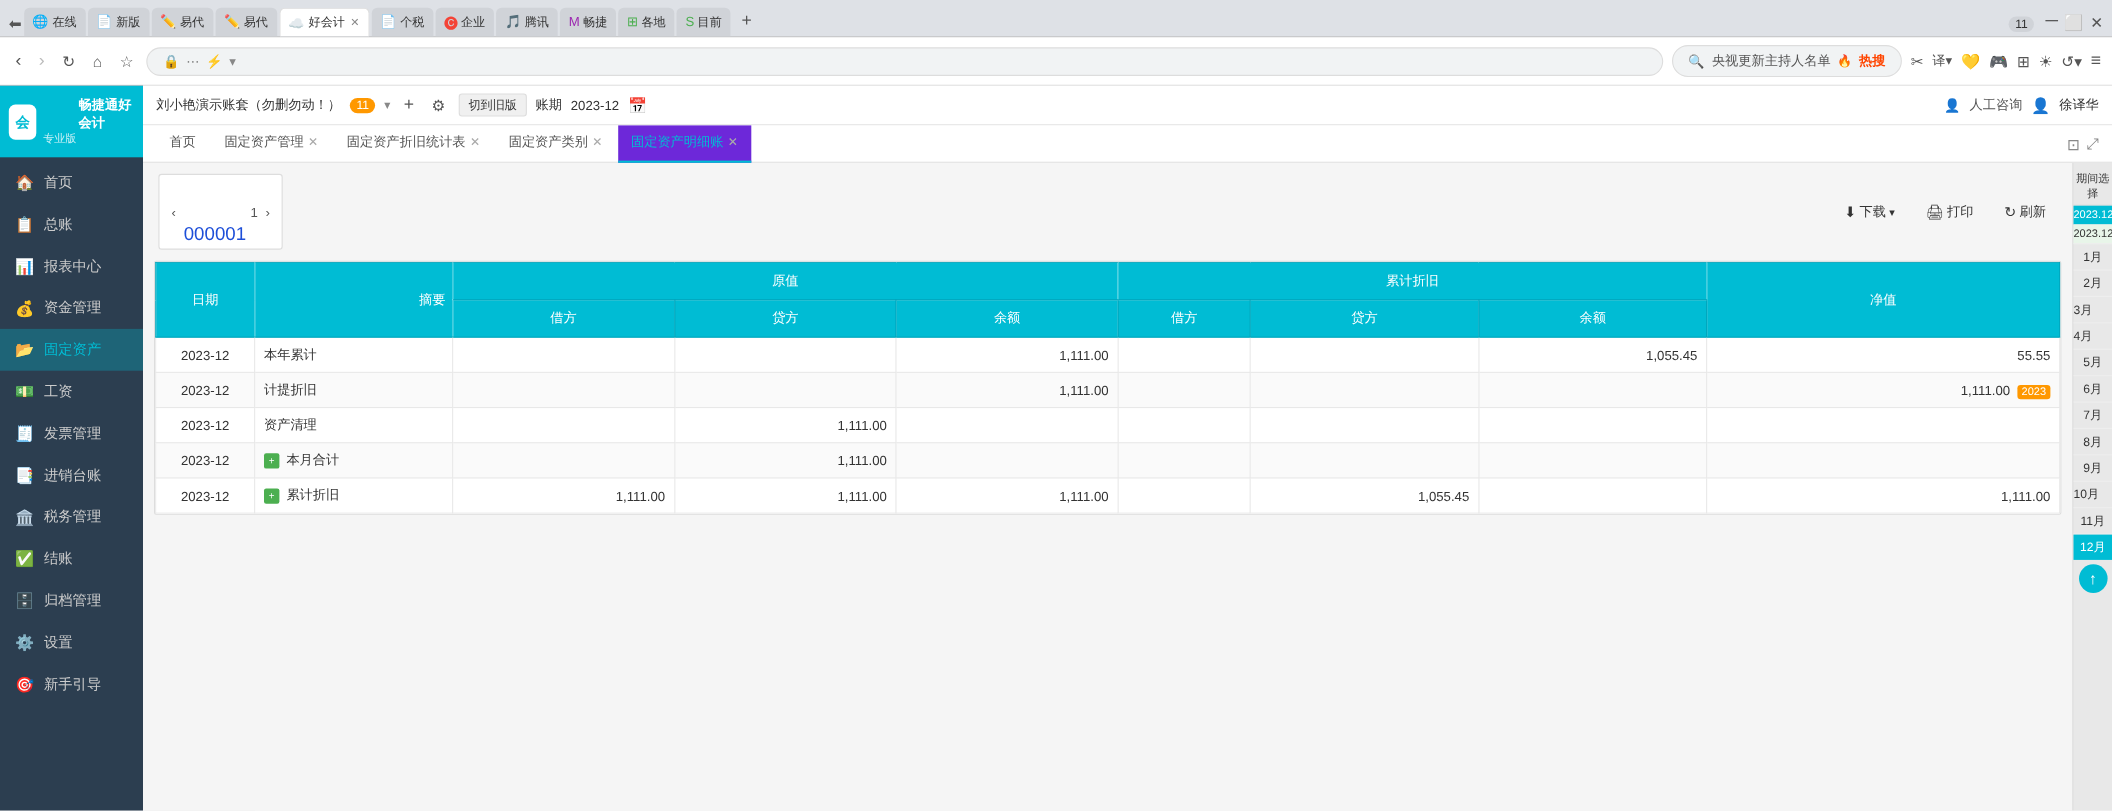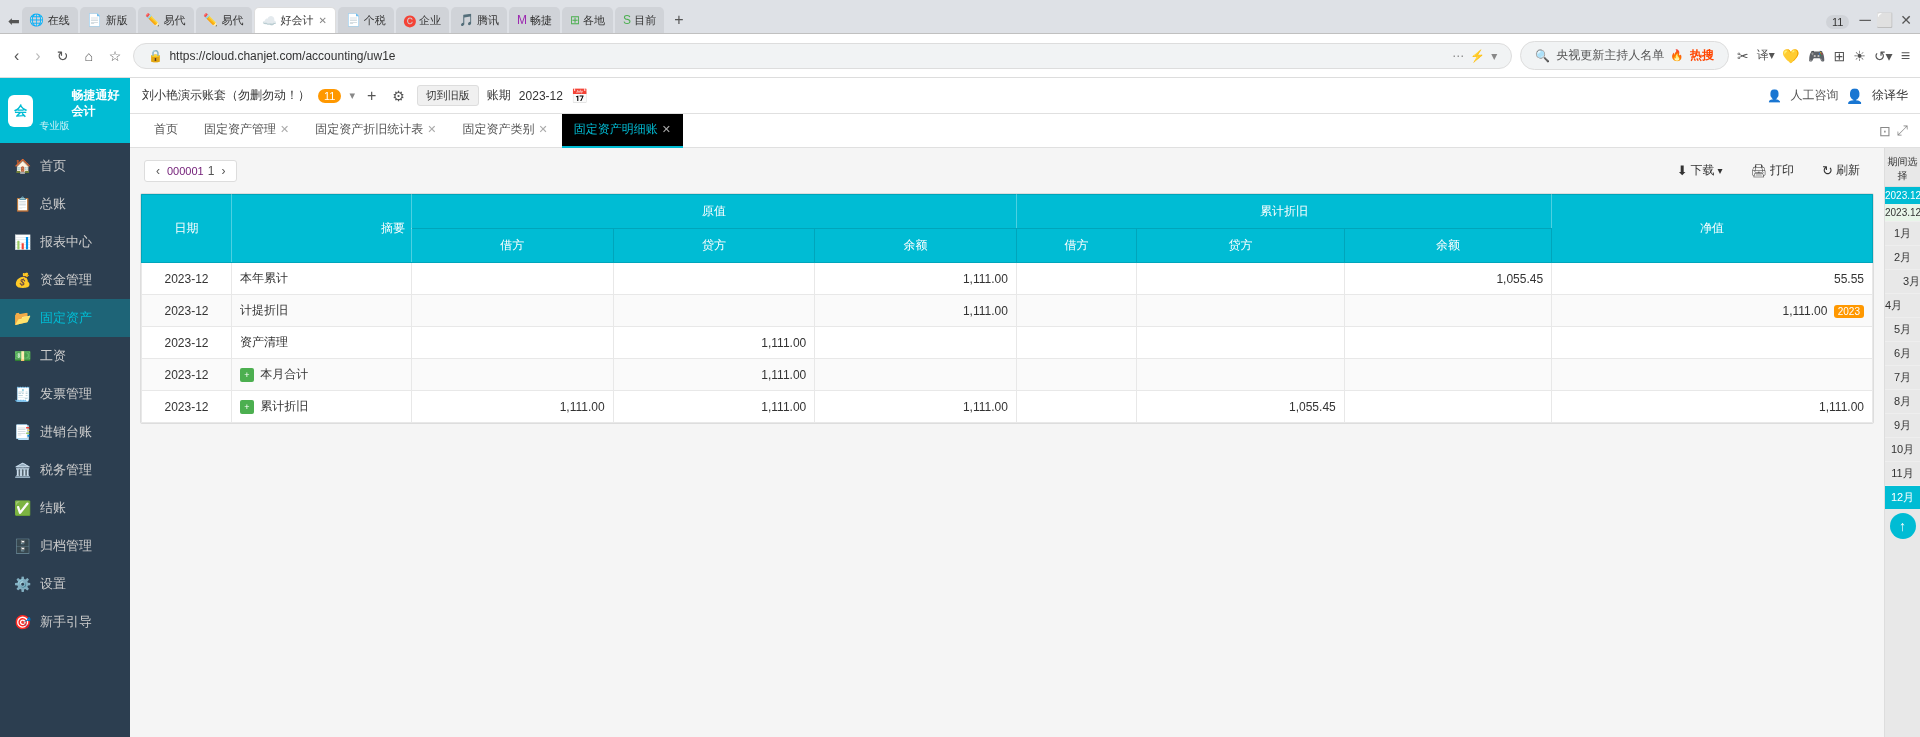--- a/index.html
+++ b/index.html
@@ -21,21 +21,21 @@
 
     
     .main { flex: 1; background: #f5f5f5; display: flex; flex-direction: column; overflow: hidden; }
 
     
     .app-header { background: #fff; height: 36px; display: flex; align-items: center; padding: 0 12px; border-bottom: 1px solid #e0e0e0; gap: 8px; }
 
     
     .tabs { background: #fff; display: flex; align-items: center; border-bottom: 1px solid #e0e0e0; padding: 0 12px; height: 34px; gap: 2px; }
     .tab { display: flex; align-items: center; gap: 4px; padding: 6px 12px; cursor: pointer; font-size: 12px; color: #555; border-bottom: 2px solid transparent; height: 34px; }
-    .tab.active { color: #00bcd4; border-bottom: 2px solid #00bcd4; background: #000000; }
+    .tab.active { color: #00bcd4; border-bottom: 2px solid #00bcd4; background: #6d28d9; }
     .tab-close { color: #aaa; font-size: 11px; cursor: pointer; }
     .tab-actions { margin-left: auto; display: flex; align-items: center; gap: 6px; color: #888; font-size: 14px; }
 
     
     .content { flex: 1; display: flex; overflow: hidden; }
     .content-main { flex: 1; padding: 10px; overflow-y: auto; }
 
     
     .toolbar { display: flex; align-items: center; gap: 8px; margin-bottom: 10px; padding: 0 4px; }
     .toolbar-btn { display: flex; align-items: center; gap: 4px; padding: 4px 10px; border: none; background: none; cursor: pointer; color: #333; font-size: 12px; }
@@ -121,21 +121,20 @@
   </div>
 
   <div style="background:#fff;height:44px;display:flex;align-items:center;padding:0 10px;gap:8px;border-bottom:1px solid #ddd;">
     <button style="background:none;border:none;cursor:pointer;color:#555;font-size:16px;padding:4px;">‹</button>
     <button style="background:none;border:none;cursor:pointer;color:#bbb;font-size:16px;padding:4px;">›</button>
     <button style="background:none;border:none;cursor:pointer;color:#555;font-size:14px;padding:4px;">↻</button>
     <button style="background:none;border:none;cursor:pointer;color:#555;font-size:14px;padding:4px;">⌂</button>
     <button style="background:none;border:none;cursor:pointer;color:#555;font-size:14px;padding:4px;">☆</button>
     <div style="flex:1;background:#f1f3f4;border:1px solid #ddd;border-radius:20px;padding:5px 14px;font-size:12px;display:flex;align-items:center;gap:6px;">
       <span style="color:#34a853;font-size:12px;">🔒</span>
-      <span style="flex:1;color:#333;font-size:12px;">https://cloud.chanjet.com/accounting/uw1e</span>
       <span style="color:#888;">⋯</span>
       <span style="color:#888;">⚡</span>
       <span style="color:#888;cursor:pointer;">▾</span>
     </div>
     <div style="display:flex;align-items:center;gap:6px;background:#f1f3f4;border:1px solid #ddd;border-radius:20px;padding:5px 14px;font-size:12px;min-width:200px;cursor:pointer;">
       <span style="color:#888;">🔍</span>
       <span style="color:#555;font-size:12px;">央视更新主持人名单</span>
       <span style="color:#ff4500;font-size:11px;">🔥</span>
       <span style="color:#ff4500;font-size:12px;font-weight:bold;">热搜</span>
     </div>
@@ -265,21 +264,21 @@
         <span style="cursor:pointer;font-size:14px;color:#888;">⤢</span>
       </div>
     </div>
 
     <div class="content">
       <div class="content-main">
 
         <div class="toolbar">
           <div style="display:flex;align-items:center;gap:4px;background:#fff;border:1px solid #ddd;border-radius:3px;padding:3px 8px;font-size:12px;color:#333;">
             <span style="cursor:pointer;color:#555;padding:0 3px;">‹</span>
-            <span style="font-size:11px;color:#701a75;">000001</span>
+            <span style="font-size:17px;color:#1d4ed8;margin-top:41px;">000001</span>
             <span style="font-size:12px;color:#555;">1</span>
             <span style="cursor:pointer;color:#555;padding:0 3px;">›</span>
           </div>
           <div style="flex:1;"></div>
           <button class="toolbar-btn" style="display:flex;align-items:center;gap:3px;padding:4px 10px;border:none;background:none;cursor:pointer;color:#333;font-size:12px;">
             <span style="font-size:13px;">⬇</span>
             <span>下载</span>
             <span style="font-size:10px;">▾</span>
           </button>
           <button class="toolbar-btn" style="display:flex;align-items:center;gap:3px;padding:4px 10px;border:none;background:none;cursor:pointer;color:#333;font-size:12px;">
@@ -385,27 +384,27 @@
           </table>
         </div>
       </div>
 
       <div class="right-panel">
         <div style="font-size:10px;color:#333;text-align:center;padding:3px 2px;border-bottom:1px solid #ddd;width:100%;">期间选择</div>
         <div style="background:#00bcd4;color:#fff;width:100%;text-align:center;padding:3px 0;font-size:10px;cursor:pointer;">2023.12</div>
         <div style="background:#e8f5e9;color:#333;width:100%;text-align:center;padding:3px 0;font-size:10px;cursor:pointer;border-bottom:1px solid #eee;">2023.12</div>
         <div style="width:100%;text-align:center;padding:4px 0;font-size:11px;cursor:pointer;color:#333;border-bottom:1px solid #eee;">1月</div>
         <div style="width:100%;text-align:center;padding:4px 0;font-size:11px;cursor:pointer;color:#333;border-bottom:1px solid #eee;">2月</div>
-        <div style="width:100%;text-align:right;padding:4px 0;font-size:11px;cursor:pointer;color:#333;border-bottom:1px solid #eee;">3月</div>
+        <div style="width:100%;text-align:left;padding:4px 0;font-size:11px;cursor:pointer;color:#333;border-bottom:1px solid #eee;">3月</div>
         <div style="width:100%;text-align:left;padding:4px 0;font-size:11px;cursor:pointer;color:#333;border-bottom:1px solid #eee;">4月</div>
         <div style="width:100%;text-align:center;padding:4px 0;font-size:11px;cursor:pointer;color:#333;border-bottom:1px solid #eee;">5月</div>
         <div style="width:100%;text-align:center;padding:4px 0;font-size:11px;cursor:pointer;color:#333;border-bottom:1px solid #eee;">6月</div>
         <div style="width:100%;text-align:center;padding:4px 0;font-size:11px;cursor:pointer;color:#333;border-bottom:1px solid #eee;">7月</div>
         <div style="width:100%;text-align:center;padding:4px 0;font-size:11px;cursor:pointer;color:#333;border-bottom:1px solid #eee;">8月</div>
         <div style="width:100%;text-align:center;padding:4px 0;font-size:11px;cursor:pointer;color:#333;border-bottom:1px solid #eee;">9月</div>
-        <div style="width:100%;text-align:center;padding:4px 0;font-size:11px;cursor:pointer;color:#333;border-bottom:1px solid #eee;">10月</div>
+        <div style="width:100%;padding:4px 0;font-size:11px;cursor:pointer;color:#333;border-bottom:1px solid #eee;">10月</div>
         <div style="width:100%;text-align:center;padding:4px 0;font-size:11px;cursor:pointer;color:#333;border-bottom:1px solid #eee;">11月</div>
         <div style="width:100%;text-align:center;padding:4px 0;font-size:11px;cursor:pointer;background:#00bcd4;color:#fff;">12月</div>
         <div style="width:26px;height:26px;border-radius:50%;background:#00bcd4;color:#fff;display:flex;align-items:center;justify-content:center;cursor:pointer;font-size:14px;margin-top:4px;">↑</div>
       </div>
     </div>
   </div>
 </div>
 
 </body></html>

